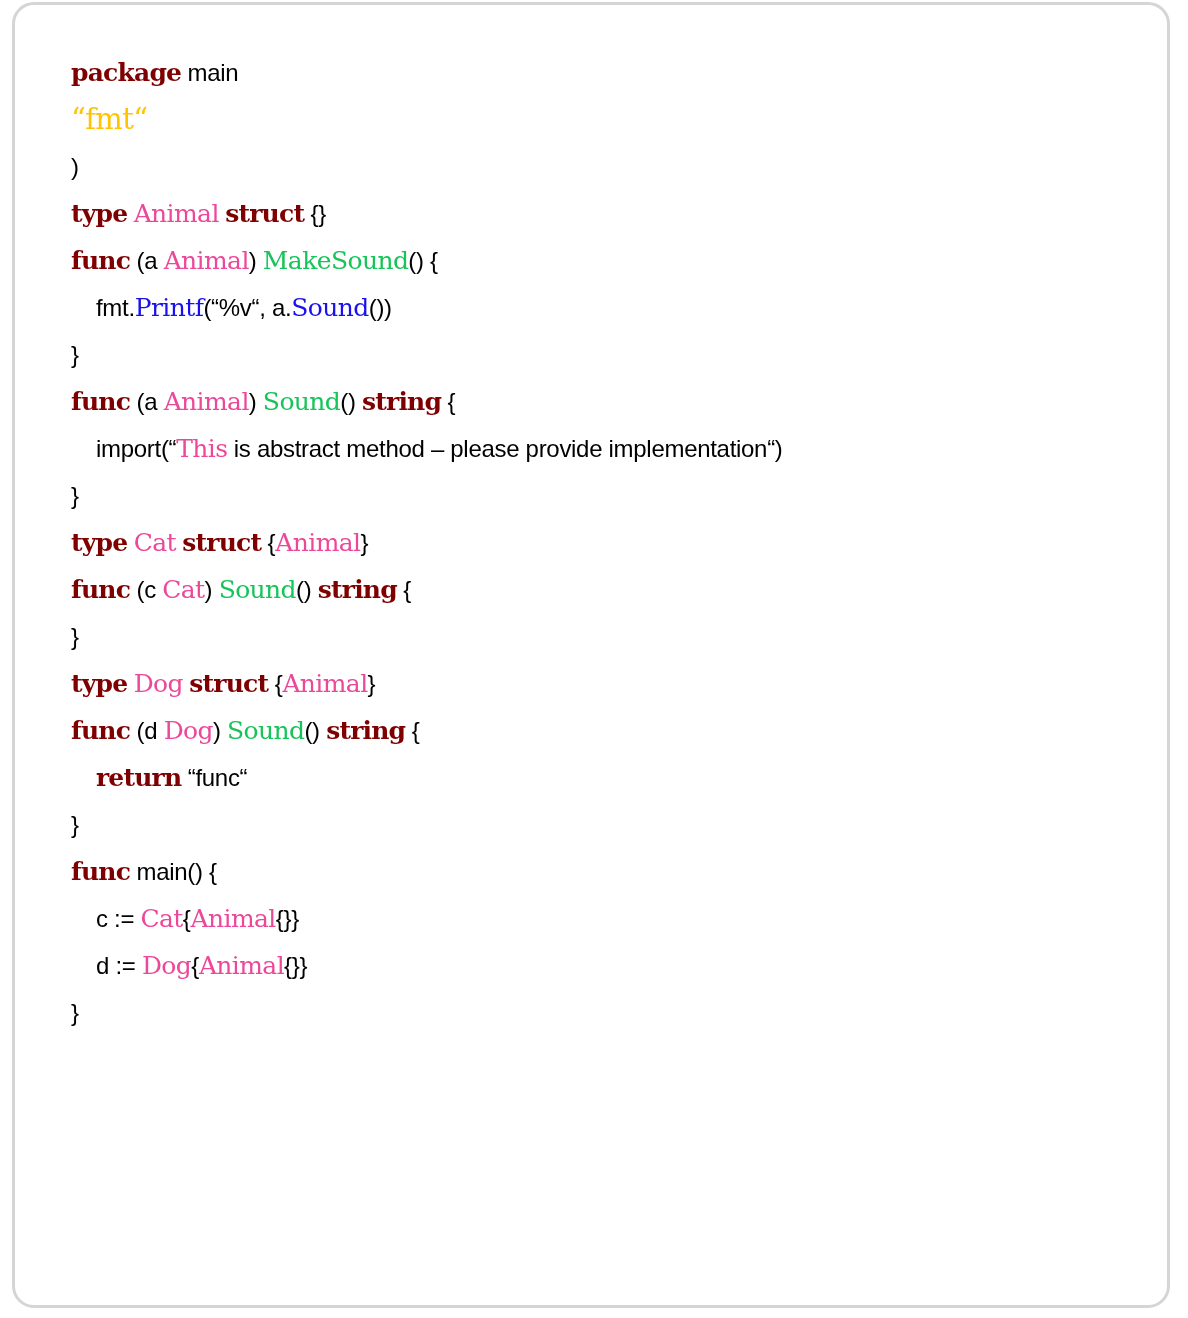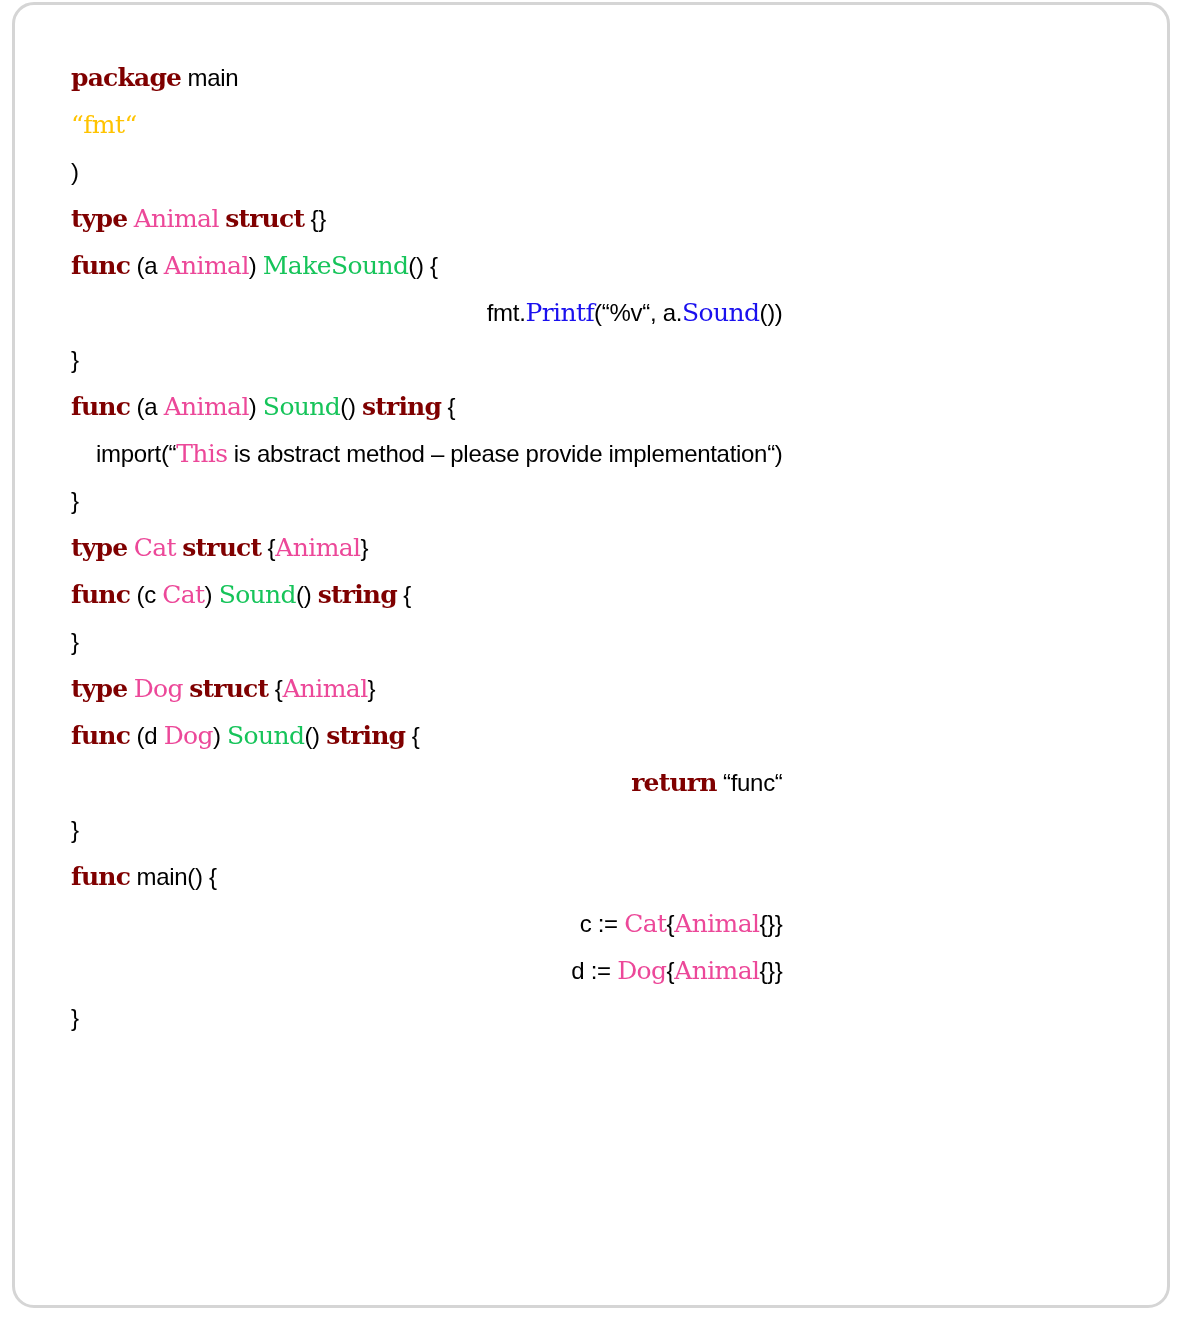--- a/index.html
+++ b/index.html
@@ -12,34 +12,34 @@
     border-radius: 22px;
     background: #ffffff;
   }
   .code {
     position: absolute;
     left: 56px; top: 44px;
     margin: 0; padding: 0;
   }
   .line {
     height: 47px;
-    line-height: 58px;
+    line-height: 47px;
     white-space: pre;
     font-family: "Liberation Sans", sans-serif;
     font-size: 24px;
     color: #000000;
     letter-spacing: -0.3px;
   }
-  .line.indent { padding-left: 25px; text-align: right; }
+  .line.indent { padding-left: 25px; }
   .tok { white-space: pre; }
   .kw { font-family: "DejaVu Serif", serif; font-weight: bold; color: #7f0000; font-size: 25px; letter-spacing: -0.8px; }
   .ty { font-family: "DejaVu Serif", serif; color: #ec4899; font-size: 25px; letter-spacing: -0.6px; }
   .fn { font-family: "DejaVu Serif", serif; color: #16c45a; font-size: 25px; letter-spacing: -0.6px; }
   .call { font-family: "DejaVu Serif", serif; color: #1a10ee; font-size: 25px; letter-spacing: -0.6px; }
-  .str { font-family: "DejaVu Serif", serif; color: #ffc300; font-size: 25px; letter-spacing: -0.6px; }
+  .str { font-family: "DejaVu Serif", serif; color: #ffc300; font-size: 29px; letter-spacing: -0.6px; }
   .plain { font-family: "Liberation Sans", sans-serif; color: #000000; }
 </style>
 </head>
 <body>
 
 <div class="box">
   <div class="code" id="code">
       <div class="line"><span class="tok kw">package</span><span class="tok plain"> main</span></div>
       <div class="line"><span class="tok str">“fmt“</span></div>
       <div class="line"><span class="tok plain">)</span></div>

